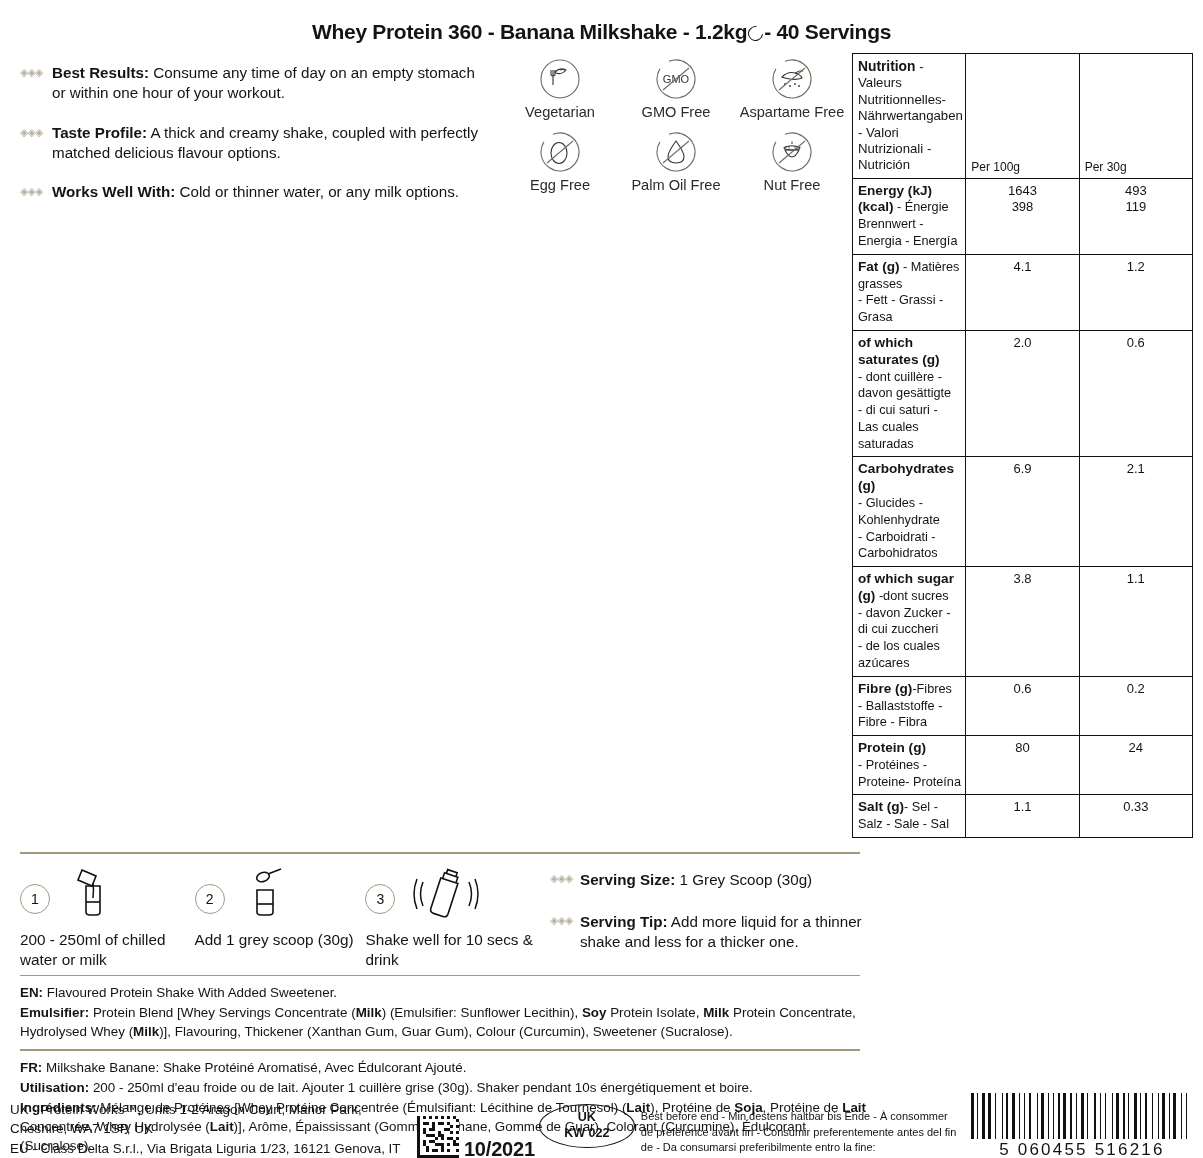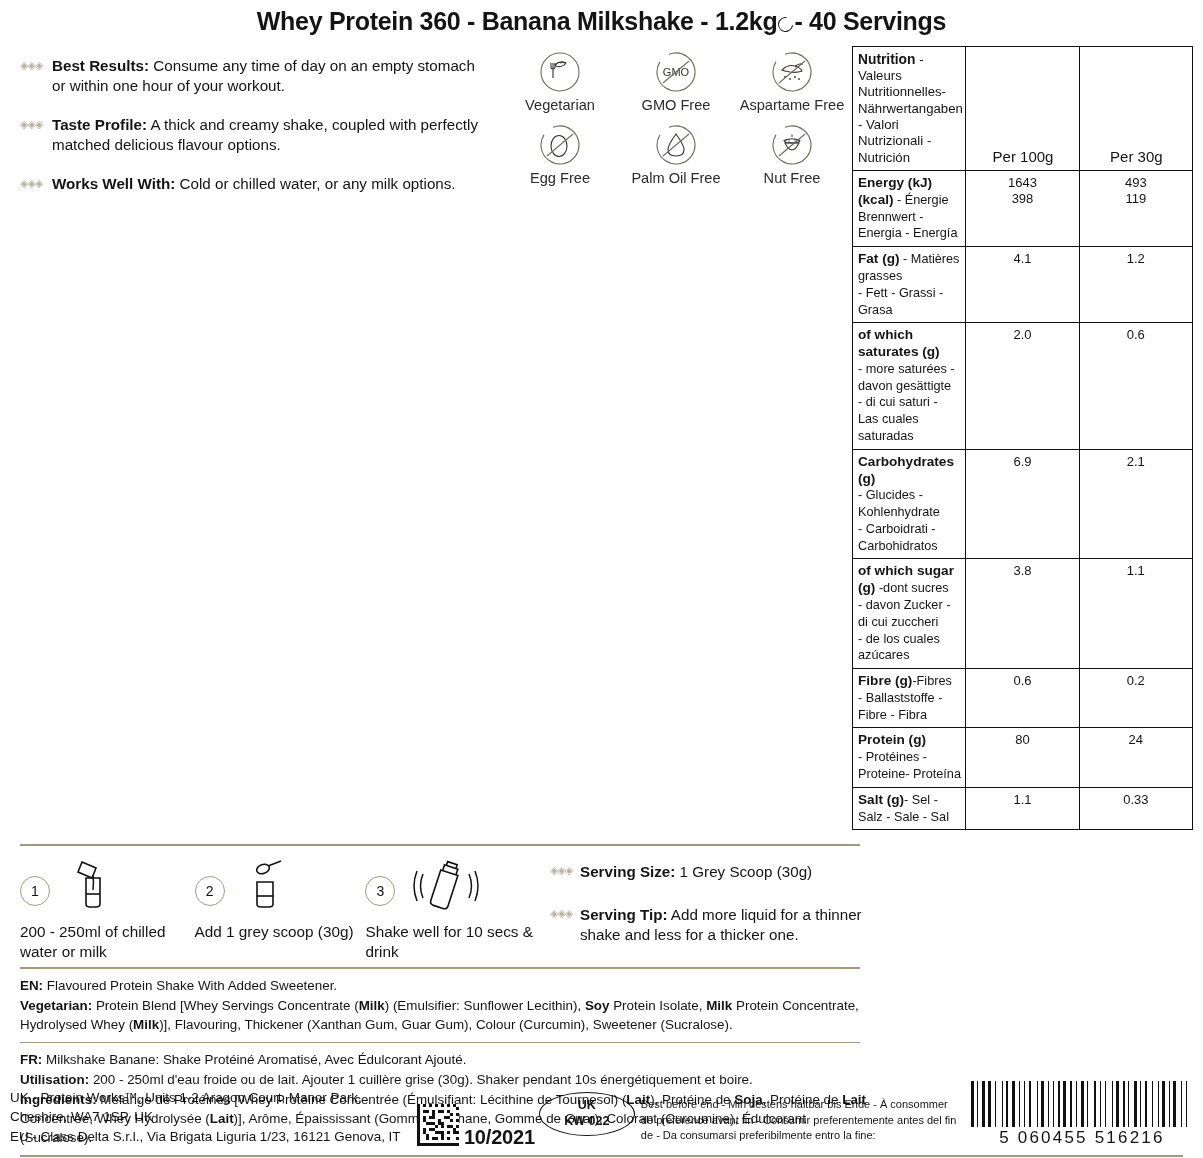--- a/index.html
+++ b/index.html
@@ -10,26 +10,27 @@
     font-family: "Liberation Sans", sans-serif;
     color: #141414;
     position: relative;
     overflow: hidden;
   }
   .page { position:relative; width:1203px; height:1158px; padding: 0 10px; }
 
   
   .title {
     text-align:center;
-    font-size: 25px;
+    font-size: 21px;
     font-weight: bold;
     letter-spacing: -0.3px;
     padding-top: 8px;
     line-height: 1.1;
     white-space: nowrap;
+    margin-top: 12px;
   }
   .estimate-mark {
     display:inline-block;
     width: 15px; height:15px;
     border: 1.6px solid #141414;
     border-radius: 50%;
     border-right-color: transparent;
     border-top-color: #141414;
     transform: translateY(2px) rotate(-38deg);
     margin: 0 1px;
@@ -66,21 +67,21 @@
     border-collapse: collapse;
     width: 341px;
     font-size: 13px;
     table-layout: fixed;
   }
   table.nutri, table.nutri td, table.nutri th { border: 1.4px solid #111; }
   table.nutri td { padding: 4px 4px 4px 5px; vertical-align: top; line-height:1.24; }
   table.nutri td.num { text-align:center; padding-right:5px; width: 54px; vertical-align: top; }
   .nutri-head-label { font-size:13.2px; line-height:1.24; }
   .nutri-head-label b { font-weight:bold; font-size:13.8px; }
-  .colhead { text-align:center; font-size:15px; vertical-align:bottom !important; padding-bottom:3px !important; }
+  .colhead { text-align:left; font-size:12px; vertical-align:bottom !important; padding-bottom:3px !important; }
   .rowtitle { font-weight:bold; font-size:13.6px; }
   .rowsub { font-weight:normal; font-size:12.7px; }
 
   
   .divider { height: 2px; background: #a3977c; margin: 6px 10px 0 10px; }
 
   
   .steps-area { display:flex; padding: 12px 10px 0 10px; }
   .steps { display:flex; width: 520px; }
   .step { width: 190px; }
@@ -143,21 +144,21 @@
       <div class="benefit">
         <div class="diamonds">◈◈◈</div>
         <div class="benefit-text"><b>Best Results:</b><span> Consume any time of day on an empty stomach or within one hour of your workout.</span></div>
       </div>
       <div class="benefit">
         <div class="diamonds">◈◈◈</div>
         <div class="benefit-text"><b>Taste Profile:</b><span> A thick and creamy shake, coupled with perfectly matched delicious flavour options.</span></div>
       </div>
       <div class="benefit">
         <div class="diamonds">◈◈◈</div>
-        <div class="benefit-text"><b>Works Well With:</b><span> Cold or chilled water, or any milk options.</span></div>
+        <div class="benefit-text"><b>Works Well With:</b><span> Cold or thinner water, or any milk options.</span></div>
       </div>
     </div>
 
     <div class="col-icons">
       <div class="icon-grid">
 
         <div class="icon-cell">
           <div class="icon-circle">
             <svg width="44" height="44" viewBox="0 0 44 44">
               <circle cx="22" cy="22" r="19" fill="none" stroke="#6f6a5e" stroke-width="1.1"></circle>
@@ -252,21 +253,21 @@
           <td class="num"><span>493</span><br><span>119</span></td>
         </tr>
 
         <tr>
           <td><span class="rowtitle">Fat (g)</span><span class="rowsub"> - Matières grasses</span><br><span class="rowsub">- Fett - Grassi - Grasa</span></td>
           <td class="num">4.1</td>
           <td class="num">1.2</td>
         </tr>
 
         <tr>
-          <td><span class="rowtitle">of which saturates (g)</span><br><span class="rowsub" style="white-space:pre-line">- more saturées - davon gesättigte
+          <td><span class="rowtitle">of which saturates (g)</span><br><span class="rowsub" style="white-space:pre-line">- dont cuillère - davon gesättigte
 - di cui saturi - Las cuales saturadas</span></td>
           <td class="num">2.0</td>
           <td class="num">0.6</td>
         </tr>
 
         <tr>
           <td><span class="rowtitle">Carbohydrates (g)</span><br><span class="rowsub" style="white-space:pre-line">- Glucides - Kohlenhydrate
 - Carboidrati - Carbohidratos</span></td>
           <td class="num">6.9</td>
           <td class="num">2.1</td>
@@ -367,21 +368,21 @@
         <div class="diamonds">◈◈◈</div>
         <div class="serving-text"><b>Serving Tip:</b><span> Add more liquid for a thinner shake and less for a thicker one.</span></div>
       </div>
     </div>
   </div>
 
   <div class="ing-wrap">
     <div class="ing-rule" style="width:840px;"></div>
     <div class="ing-block" id="ing-0" style="width:850px">
         <div class="line"><b>EN:</b><span> Flavoured Protein Shake With Added Sweetener.</span></div>
-        <div class="line"><b>Vegetarian:</b><span> Protein Blend [Whey Servings Concentrate (</span><b>Milk</b><span>) (Emulsifier: Sunflower Lecithin), </span><b>Soy</b><span> Protein Isolate, </span><b>Milk</b><span> Protein Concentrate, Hydrolysed Whey (</span><b>Milk</b><span>)], Flavouring, Thickener (Xanthan Gum, Guar Gum), Colour (Curcumin), Sweetener (Sucralose).</span></div>
+        <div class="line"><b>Emulsifier:</b><span> Protein Blend [Whey Servings Concentrate (</span><b>Milk</b><span>) (Emulsifier: Sunflower Lecithin), </span><b>Soy</b><span> Protein Isolate, </span><b>Milk</b><span> Protein Concentrate, Hydrolysed Whey (</span><b>Milk</b><span>)], Flavouring, Thickener (Xanthan Gum, Guar Gum), Colour (Curcumin), Sweetener (Sucralose).</span></div>
       </div>
     <div class="ing-rule" style="width:840px;"></div>
     <div class="ing-block" id="ing-1" style="width:850px">
         <div class="line"><b>FR:</b><span> Milkshake Banane: Shake Protéiné Aromatisé, Avec Édulcorant Ajouté.</span></div>
         <div class="line"><b>Utilisation:</b><span> 200 - 250ml d'eau froide ou de lait. Ajouter 1 cuillère grise (30g). Shaker pendant 10s énergétiquement et boire.</span></div>
         <div class="line"><b>Ingrédients:</b><span> Mélange de Protéines [Whey Protéine Concentrée (Émulsifiant: Lécithine de Tournesol) (</span><b>Lait</b><span>), Protéine de </span><b>Soja</b><span>, Protéine de </span><b>Lait</b><span> Concentrée, Whey Hydrolysée (</span><b>Lait</b><span>)], Arôme, Épaississant (Gomme Xanthane, Gomme de Guar), Colorant (Curcumine), Édulcorant (Sucralose).</span></div>
       </div>
     <div class="ing-rule"></div>
     <div class="ing-block" id="ing-2"></div>
 

